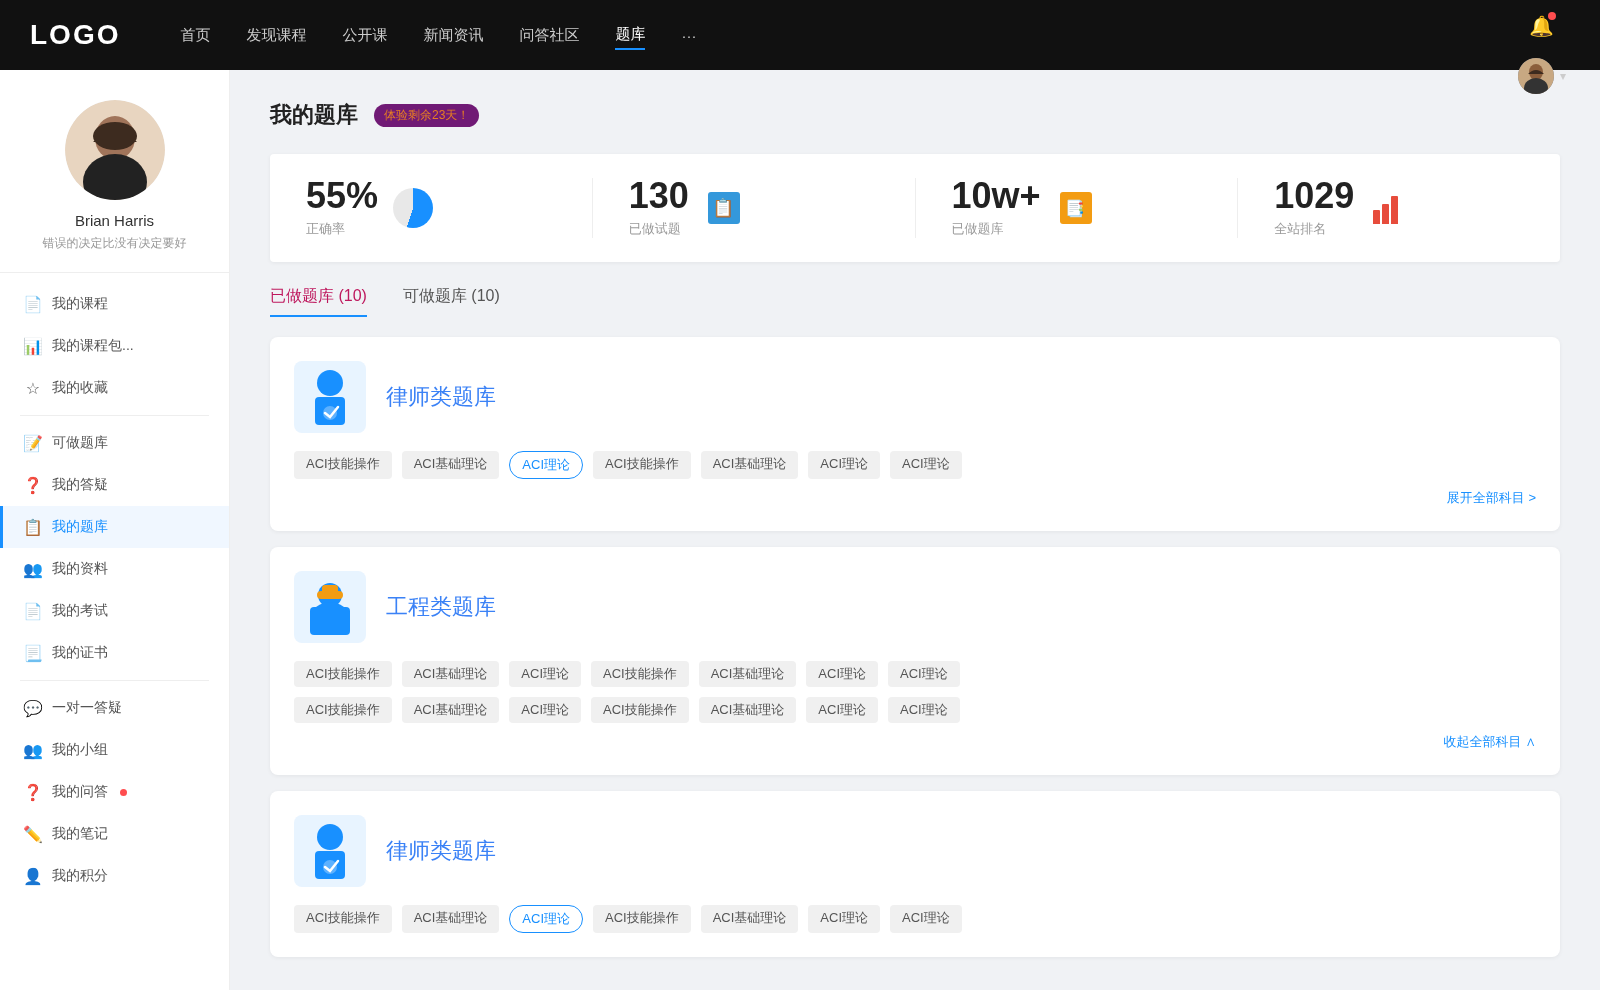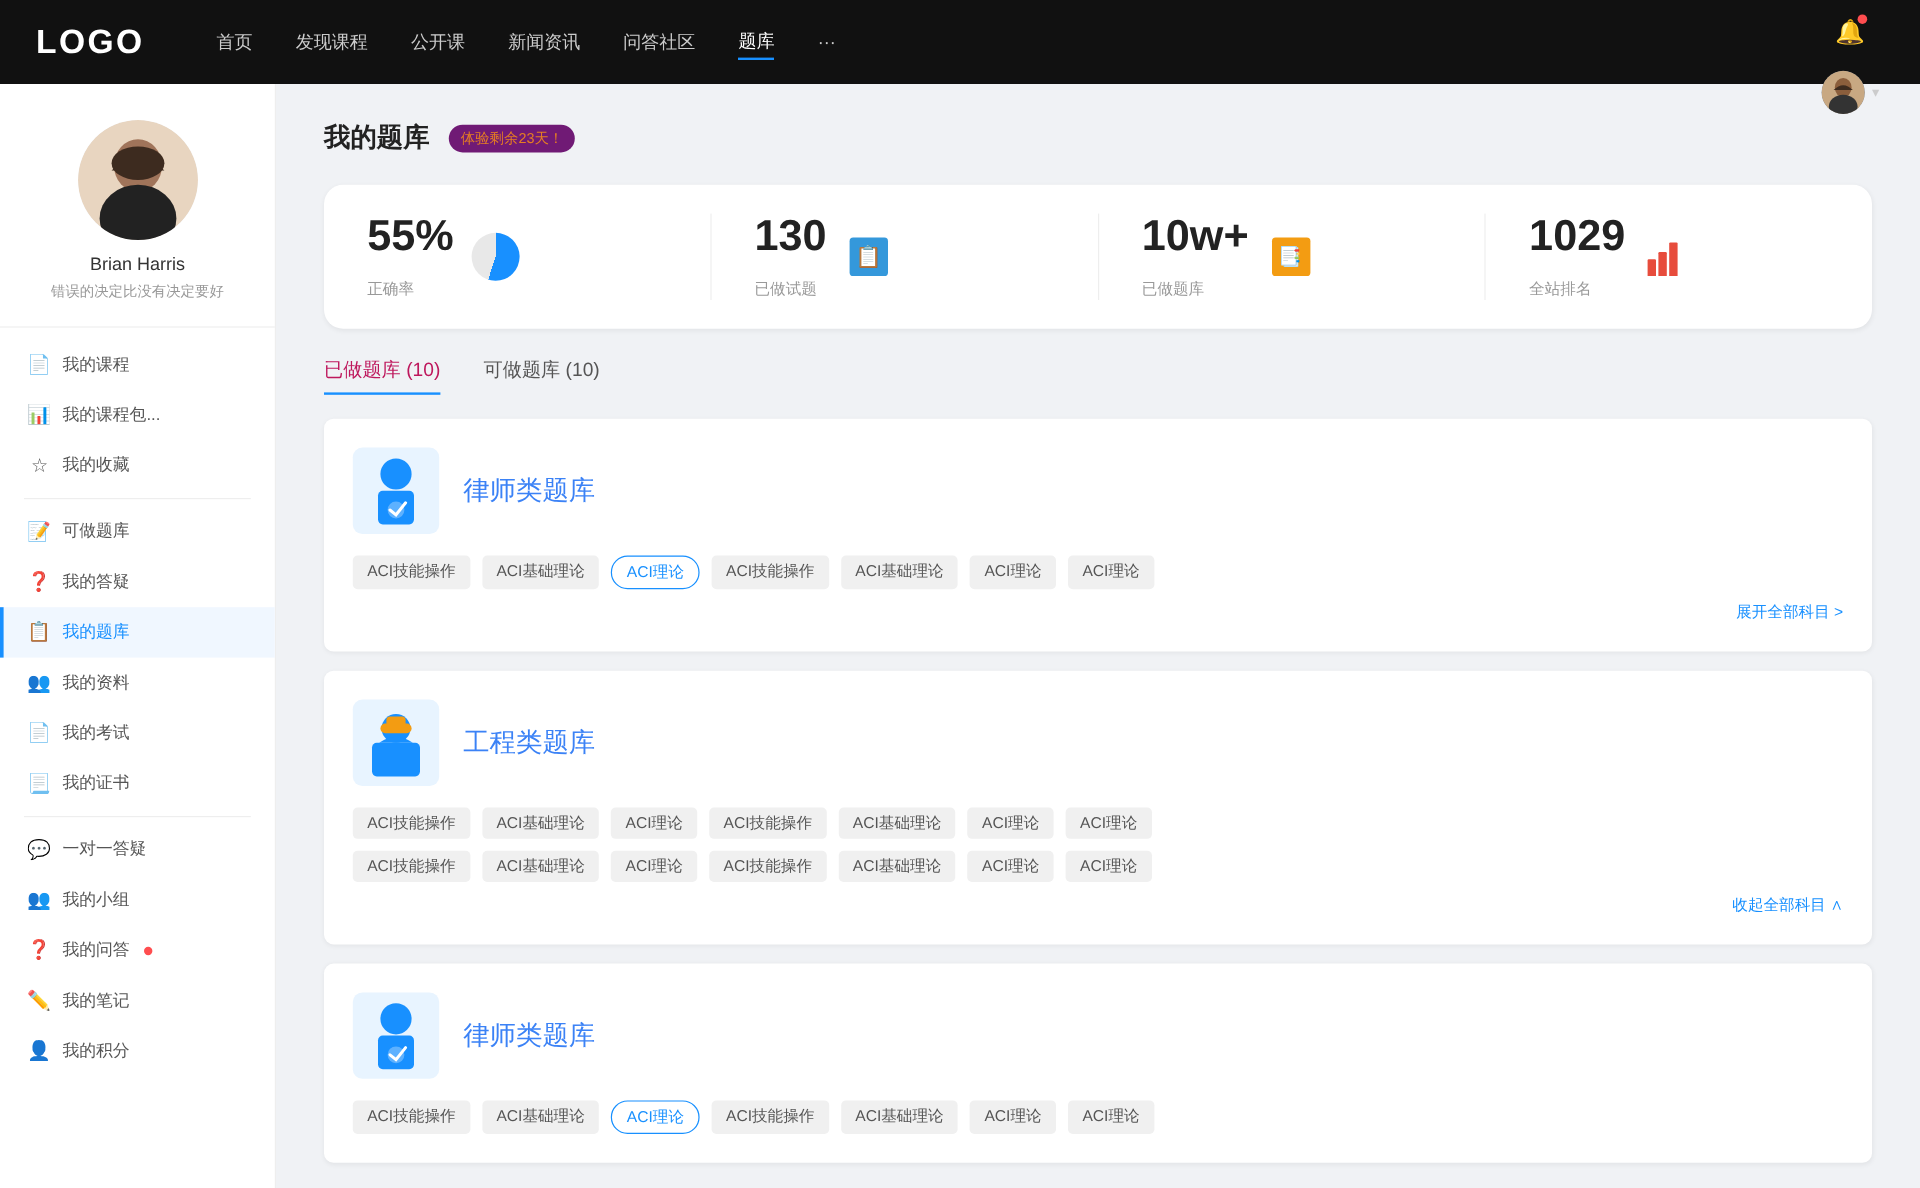--- a/index.html
+++ b/index.html
@@ -199,21 +199,21 @@
       font-size: 12px;
       padding: 3px 10px;
       border-radius: 12px;
     }
 
     
     .stats-row {
       display: flex;
       gap: 0;
       background: #fff;
-      border-radius: 16px;
+      border-radius: 4px;
       padding: 24px 0;
       margin-bottom: 24px;
       box-shadow: 0 1px 4px rgba(0,0,0,0.06);
     }
     .stat-item {
       flex: 1;
       display: flex;
       align-items: center;
       gap: 14px;
       padding: 0 36px;
@@ -223,21 +223,21 @@
     .stat-text { display: flex; flex-direction: column; }
     .stat-value {
       font-size: 36px;
       font-weight: 700;
       color: #222;
       line-height: 1;
     }
     .stat-label {
       font-size: 13px;
       color: #999;
-      margin-top: 18px;
+      margin-top: 6px;
     }
     .stat-icon {
       width: 42px;
       height: 42px;
       display: flex;
       align-items: center;
       justify-content: center;
       flex-shrink: 0;
     }
 

